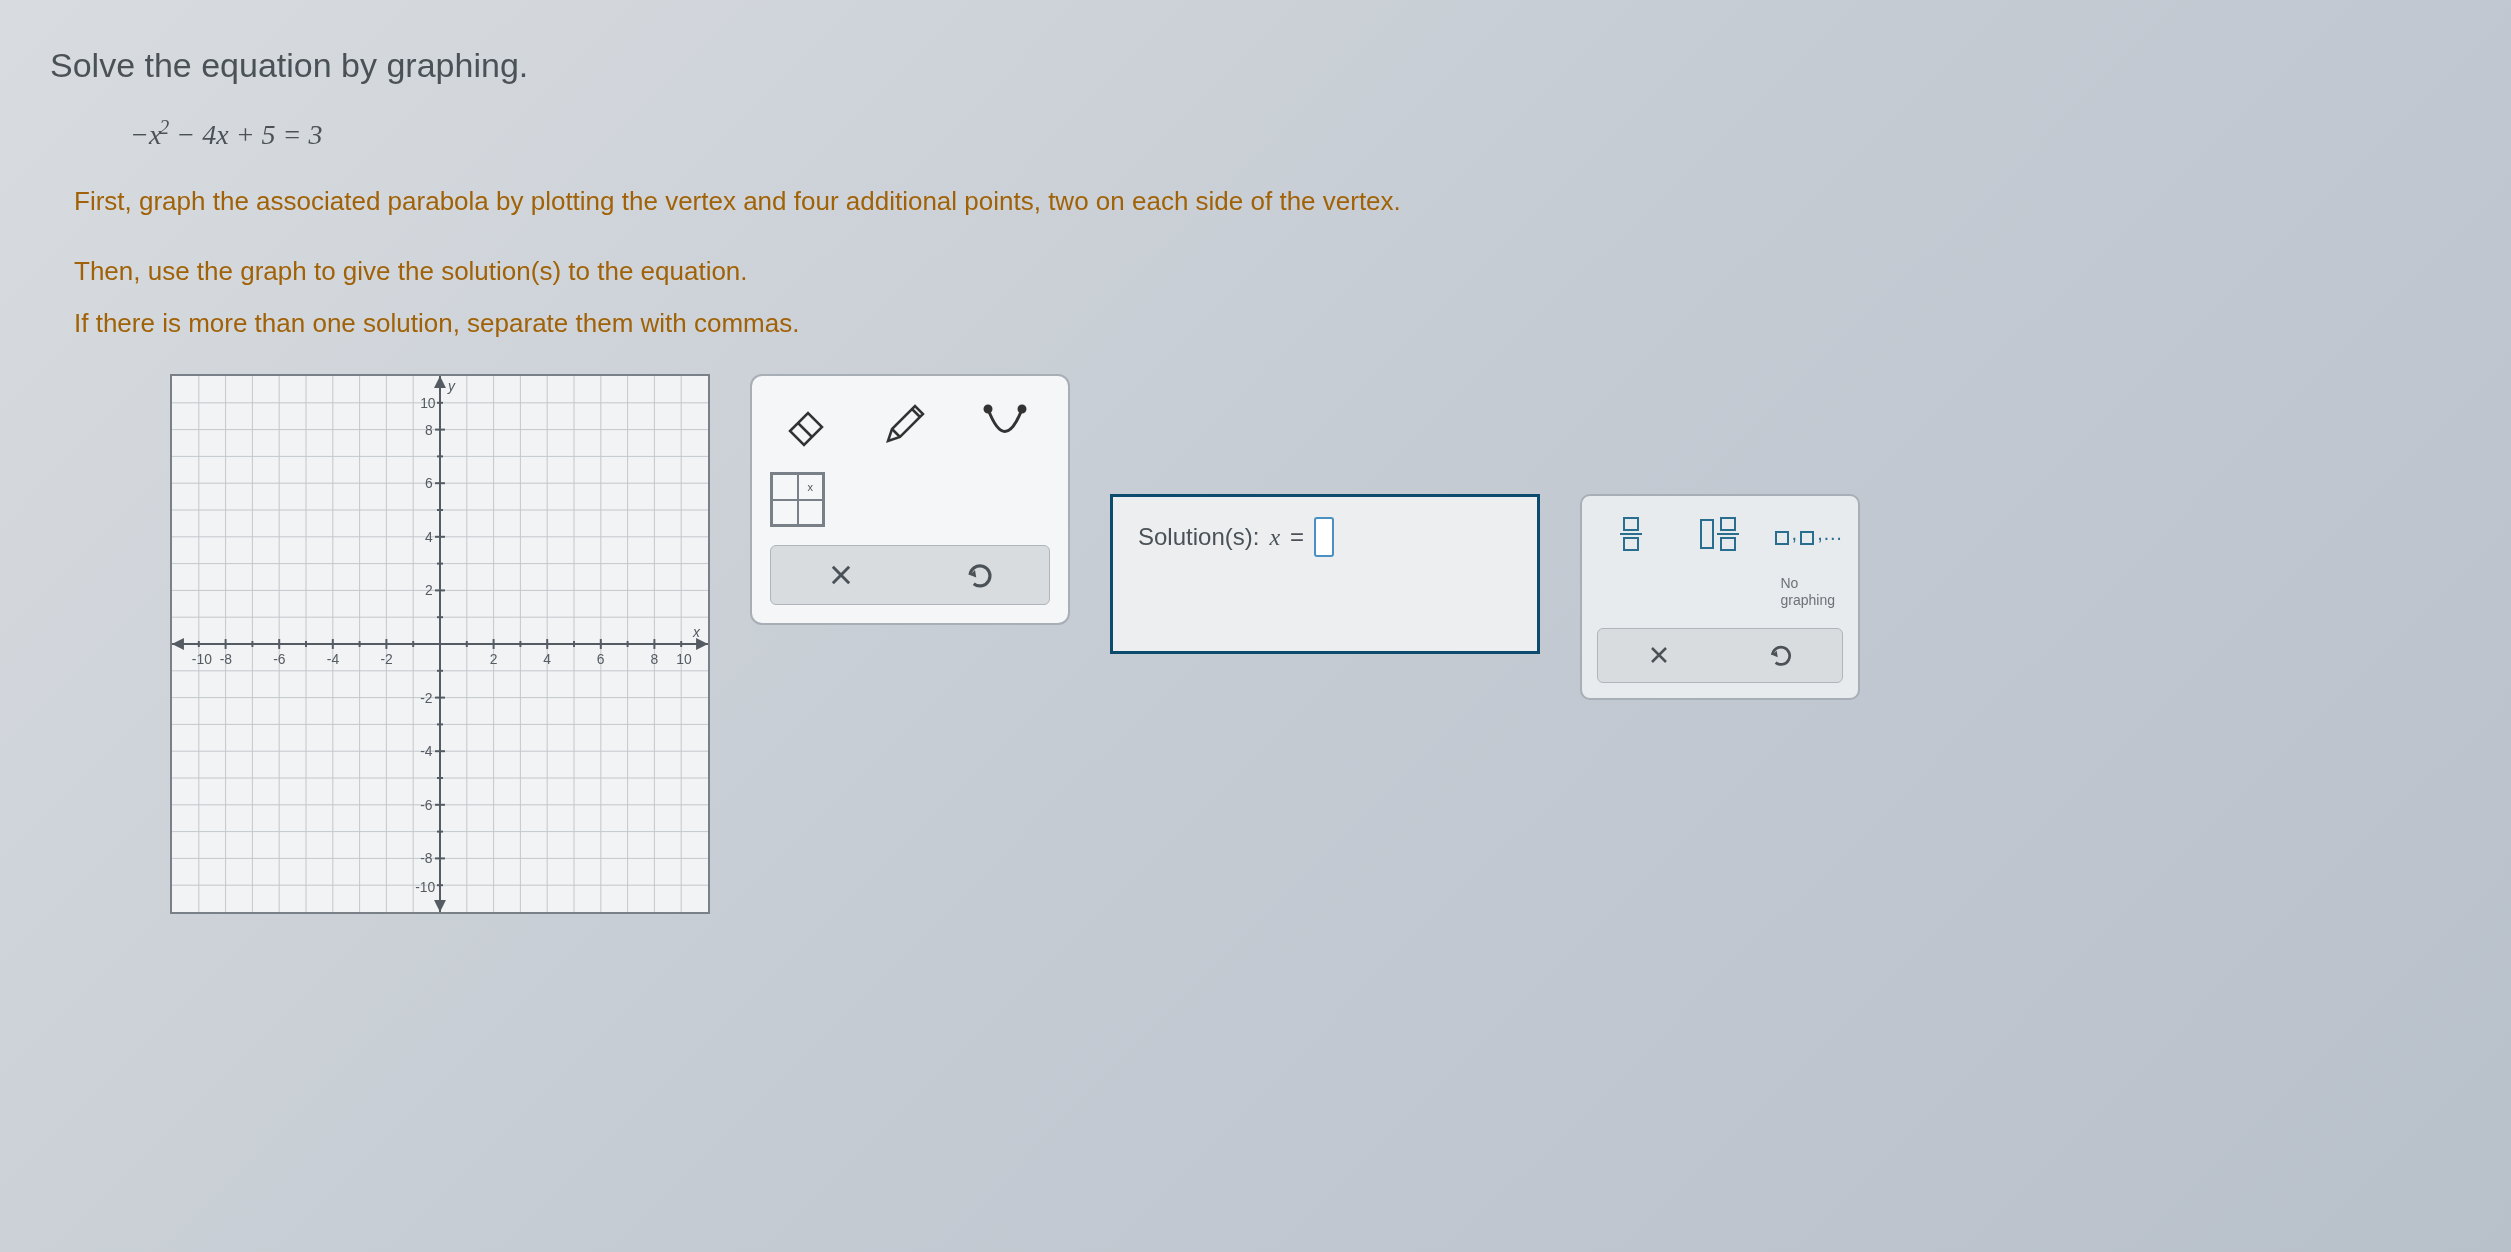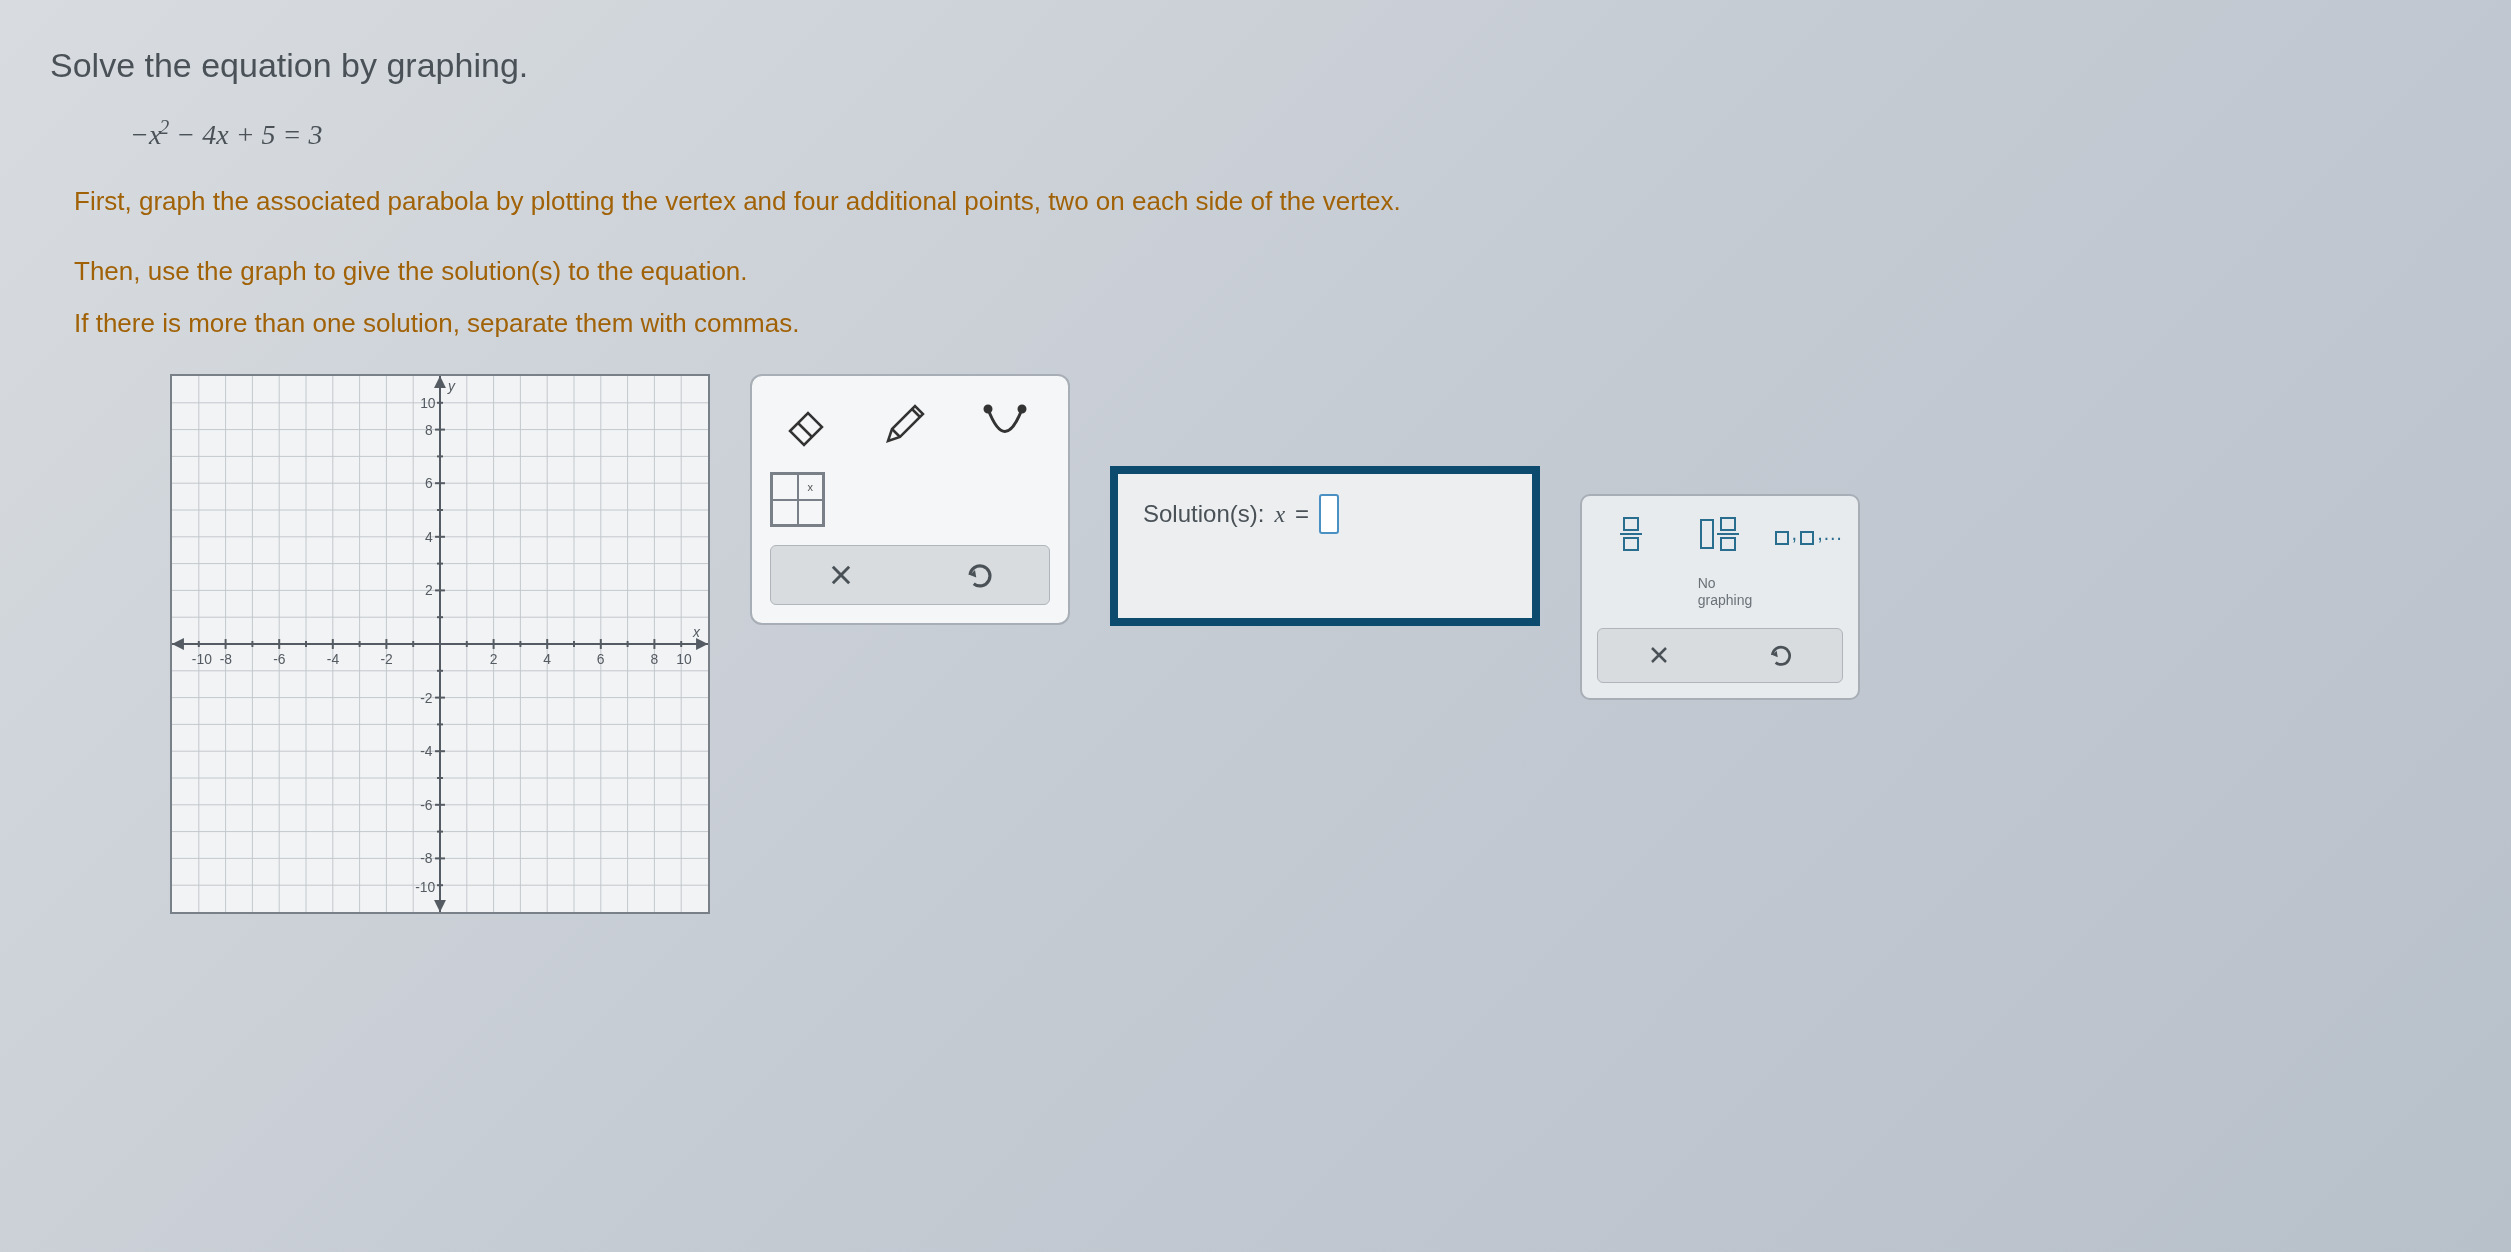--- a/index.html
+++ b/index.html
@@ -139,24 +139,24 @@
       align-items: center;
       justify-content: center;
       cursor: pointer;
       font-size: 30px;
       color: #4a5258;
     }
     
     .solution-box {
       width: 430px;
       height: 160px;
-      border: 8px solid #0c4a6e;
+      border: 3px solid #0c4a6e;
       background: #eceef0;
       padding: 20px 25px;
-      margin-top: 92px;
+      margin-top: 120px;
       font-size: 24px;
       color: #4a5258;
     }
     .solution-box .expr {
       display: flex;
       align-items: center;
       gap: 10px;
     }
     .italic {
       font-style: italic;
@@ -470,21 +470,21 @@
       </div>
       <div class="key-btn">
         <div class="list-icon">
           <div class="b1"></div>
             <span class="comma">,</span>
             <div class="b2"></div>
             <span class="comma">,…</span>
         </div>
       </div>
     </div>
-    <div class="keypad-row" style="justify-content:center;padding-left:10px;">
+    <div class="keypad-row" style="justify-content:flex-end;padding-left:10px;">
       <div class="no-sol">
         <div>No</div>
         <div>graphing</div>
       </div>
     </div>
     <div class="keypad-actions">
       <div class="action-btn">
         <svg width="24" height="24" viewBox="0 0 24 24">
             <path d="M5 5 L19 19 M19 5 L5 19" stroke="#4a5258" stroke-width="2.5" fill="none"></path>
           </svg>

